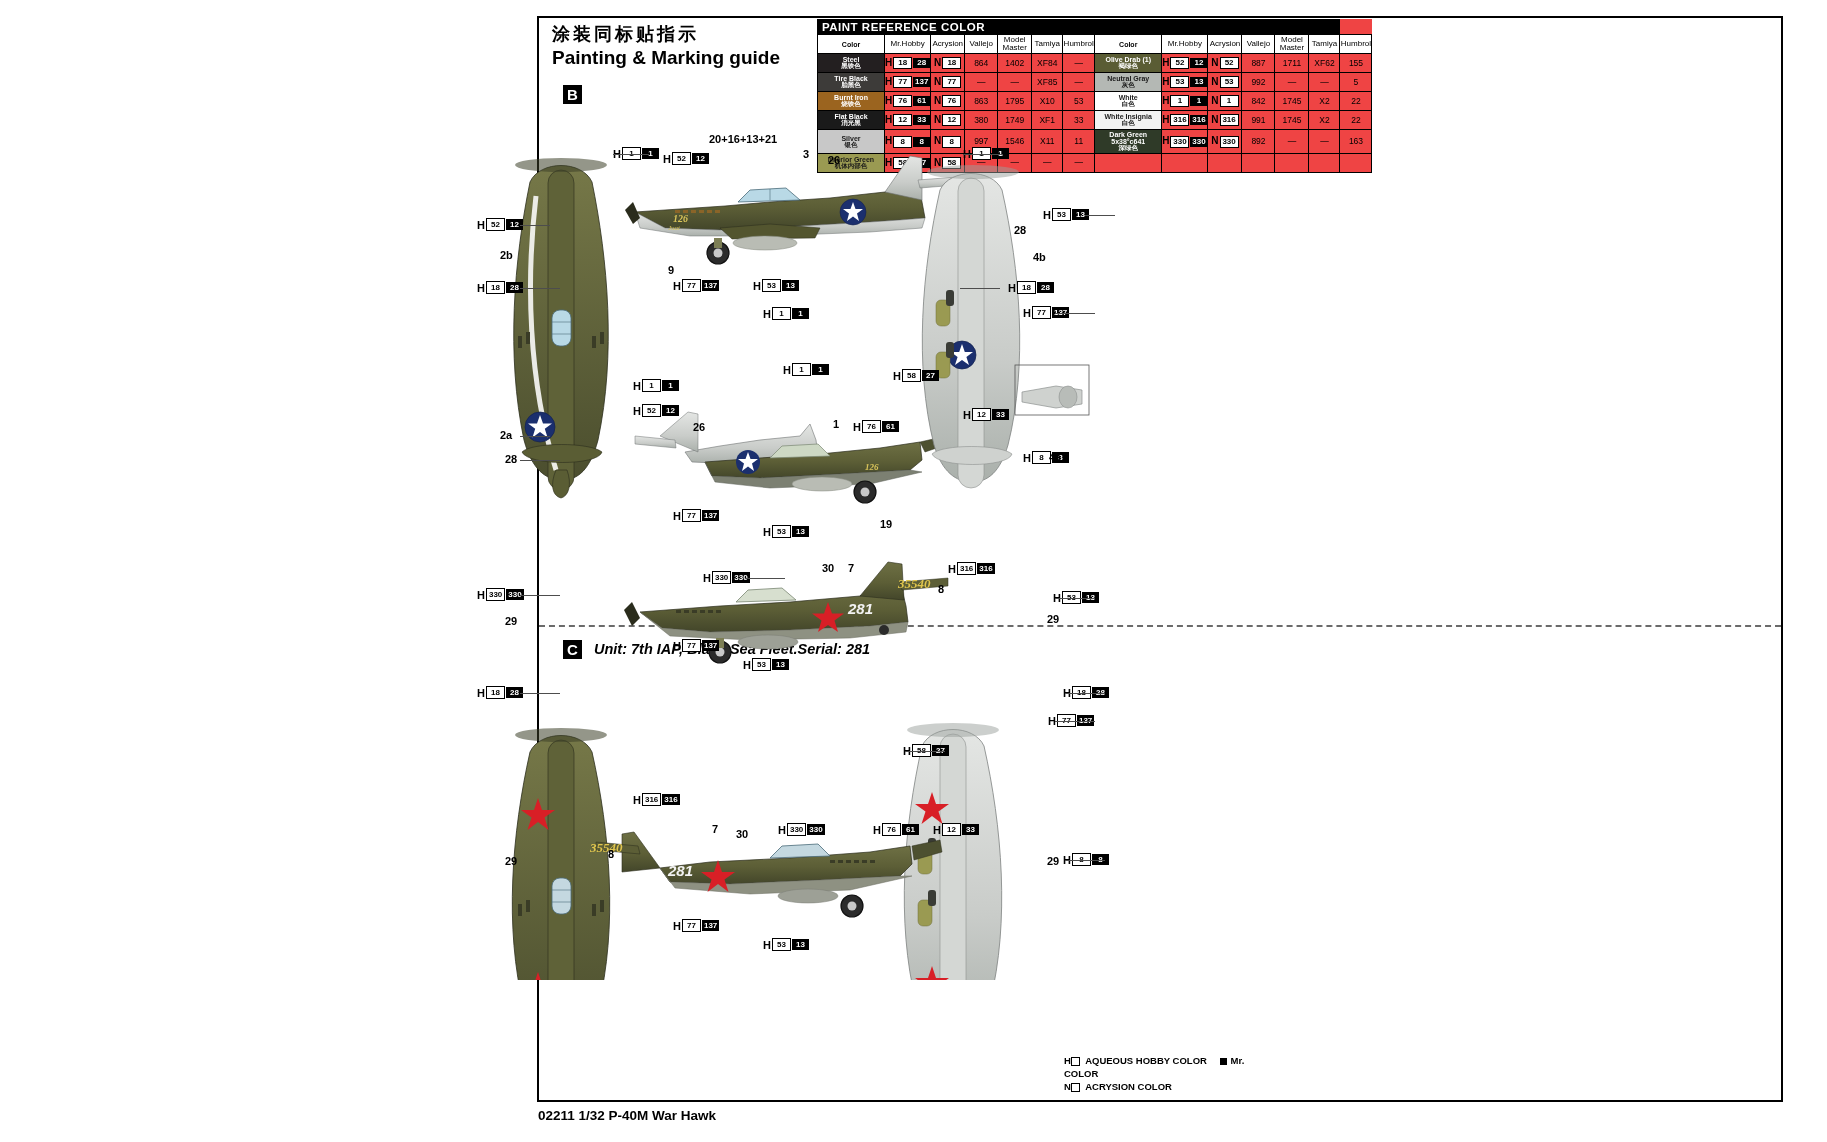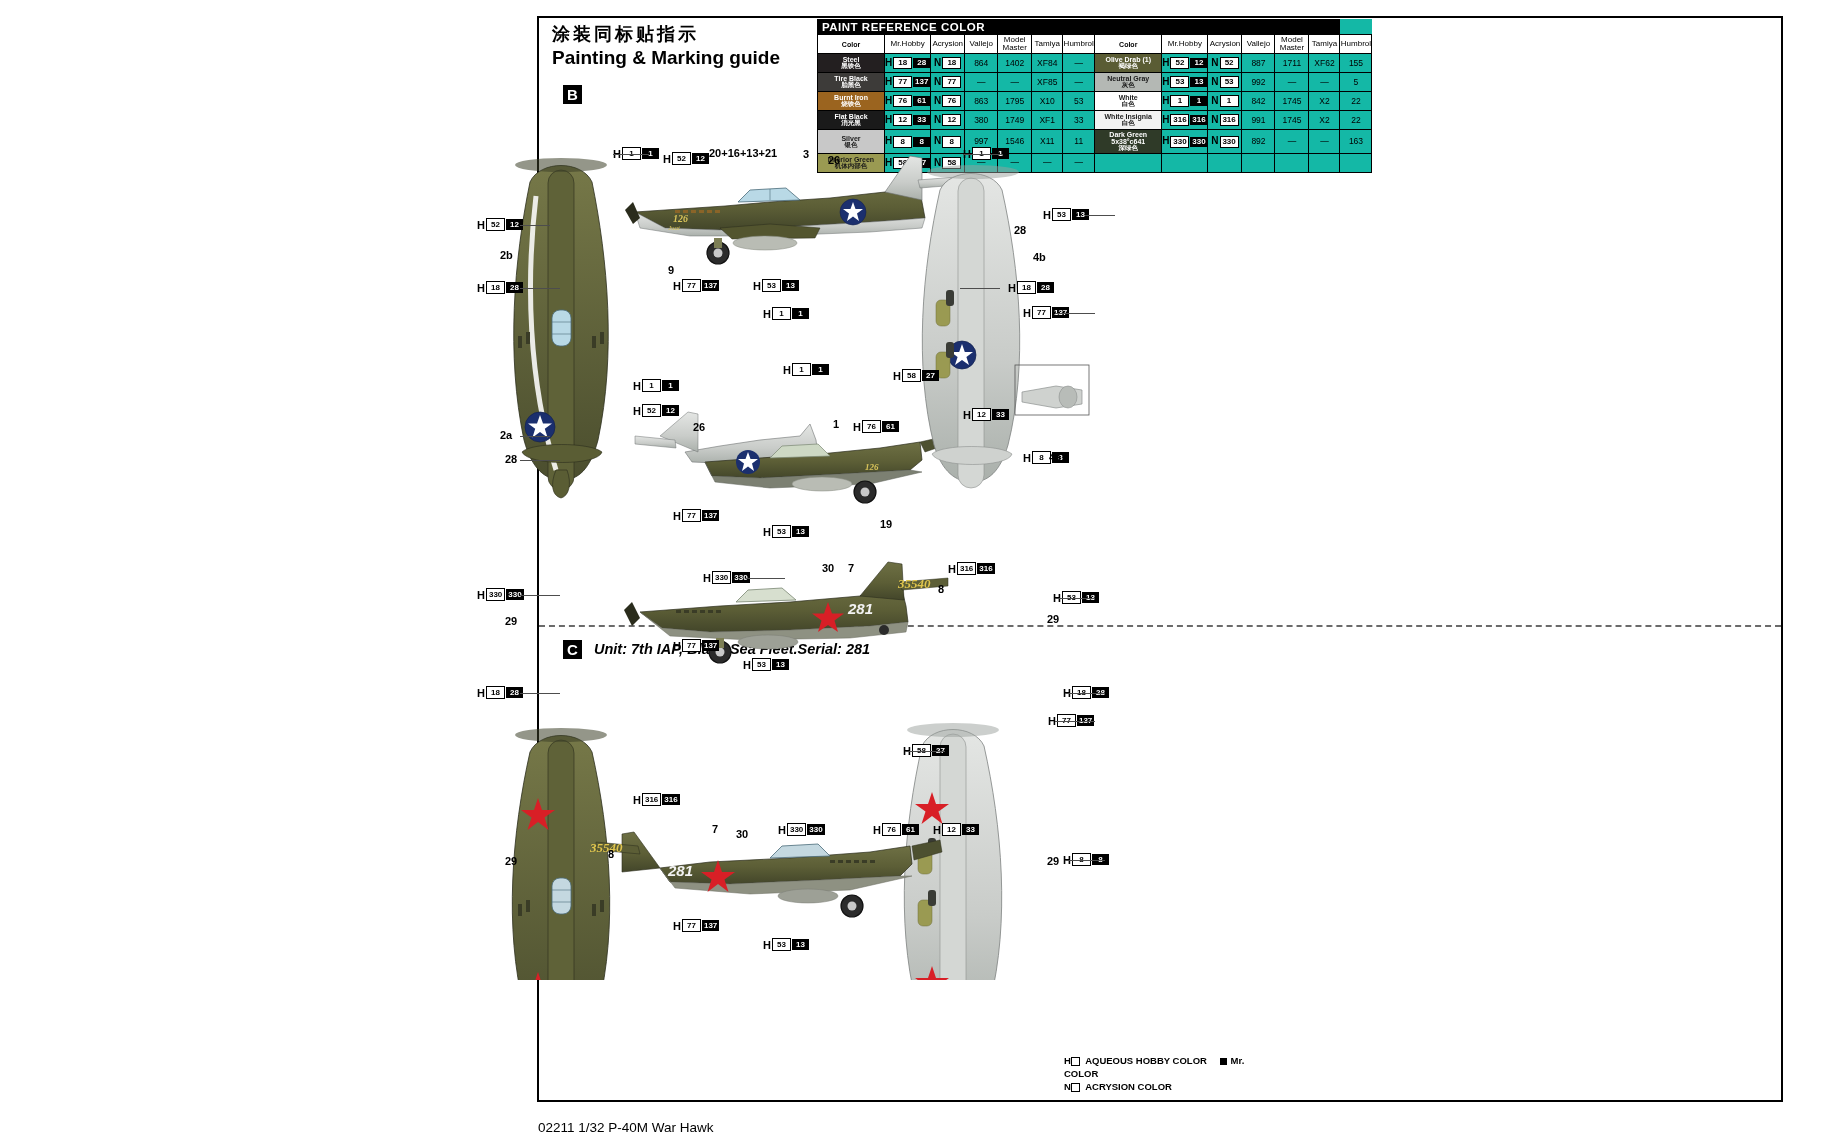--- a/index.html
+++ b/index.html
@@ -16,21 +16,21 @@
   .sec-badge{display:inline-block;background:#000;color:#fff;font-weight:bold;font-size:15px;
              width:19px;height:19px;line-height:19px;text-align:center;font-family:"Liberation Sans",sans-serif;}
   .badge-b{position:absolute;left:563px;top:85px;}
   .badge-c{position:absolute;left:563px;top:640px;}
   .sec-c-title{position:absolute;left:594px;top:641px;font-size:14.5px;font-weight:bold;font-style:italic;color:#000;}
 
   
   .divider{position:absolute;left:539px;top:625px;width:1242px;height:0;border-top:2px dashed #6b6b6b;}
 
   
-  .ptable{position:absolute;left:817px;top:19px;border-collapse:collapse;background:#14b8a6;}
+  .ptable{position:absolute;left:817px;top:19px;border-collapse:collapse;background:#ef4444;}
   .ptable td,.ptable th{border:1px solid #000;padding:0;font-size:8.5px;text-align:center;vertical-align:middle;
                         font-family:"Liberation Sans",sans-serif;color:#000;line-height:1.05;}
   .ptable .hdr-bar{background:#000;color:#fff;font-size:11.5px;font-weight:bold;text-align:left;padding:1px 4px;letter-spacing:.5px;}
   .ptable .colhdr{height:15px;font-size:8px;background:#fff;font-weight:normal;margin-left:40px;}
   .ptable .swatch{width:66px;height:16px;font-size:7px;font-weight:bold;line-height:1.02;padding:1px 0;}
   .ptable .cw-hobby{width:44px;}
   .ptable .cw-acry{width:33px;}
   .ptable .cw-val{width:32px;}
   .ptable .cw-mm{width:33px;}
   .ptable .cw-tam{width:30px;}
@@ -47,21 +47,21 @@
   .tag .b1{border:1.2px solid #000;background:#fff;color:#000;font-size:8px;line-height:11px;padding:0 2px;min-width:13px;text-align:center;}
   .tag .b2{background:#000;color:#fff;font-size:8px;line-height:11px;padding:0 2px;min-width:13px;text-align:center;margin-left:1px;}
 
   .lbl{position:absolute;font-size:11px;font-weight:bold;color:#000;}
   .lead{position:absolute;background:#4d4d4d;height:1px;}
 
   
   .legend{position:absolute;left:1064px;top:1055px;width:210px;font-size:9.5px;font-weight:bold;color:#000;line-height:1.35;}
   .legend .sq{display:inline-block;width:7px;height:7px;border:1px solid #000;margin:0 3px 0 0;vertical-align:middle;}
   .legend .sqf{display:inline-block;width:7px;height:7px;background:#000;margin:0 4px 0 10px;vertical-align:middle;position:relative;}
-  .footer{position:absolute;left:538px;top:1108px;font-size:13.5px;font-weight:normal;color:#000;margin-top:12px;}
+  .footer{position:absolute;left:538px;top:1108px;font-size:13.5px;font-weight:bold;color:#000;}
 
   
   .art{position:absolute;}
 </style>
 </head>
 <body>
 
 <div class="page">
 
   <div class="sheet"></div>
@@ -685,21 +685,21 @@
         <span class="b1">77</span>
         <span class="b2">137</span>
       </div>
       <div class="tag" style="left:763px;top:938px">
         <span class="lt">H</span>
         <span class="b1">53</span>
         <span class="b2">13</span>
       </div>
     </div>
   <div id="label-layer">
-      <div class="lbl" style="left:709px;top:147px">20+16+13+21</div>
+      <div class="lbl" style="left:709px;top:133px">20+16+13+21</div>
       <div class="lbl" style="left:803px;top:148px">3</div>
       <div class="lbl" style="left:828px;top:154px">26</div>
       <div class="lbl" style="left:1014px;top:224px">28</div>
       <div class="lbl" style="left:500px;top:249px">2b</div>
       <div class="lbl" style="left:1033px;top:251px">4b</div>
       <div class="lbl" style="left:668px;top:264px">9</div>
       <div class="lbl" style="left:500px;top:429px">2a</div>
       <div class="lbl" style="left:505px;top:453px">28</div>
       <div class="lbl" style="left:693px;top:421px">26</div>
       <div class="lbl" style="left:833px;top:418px">1</div>

